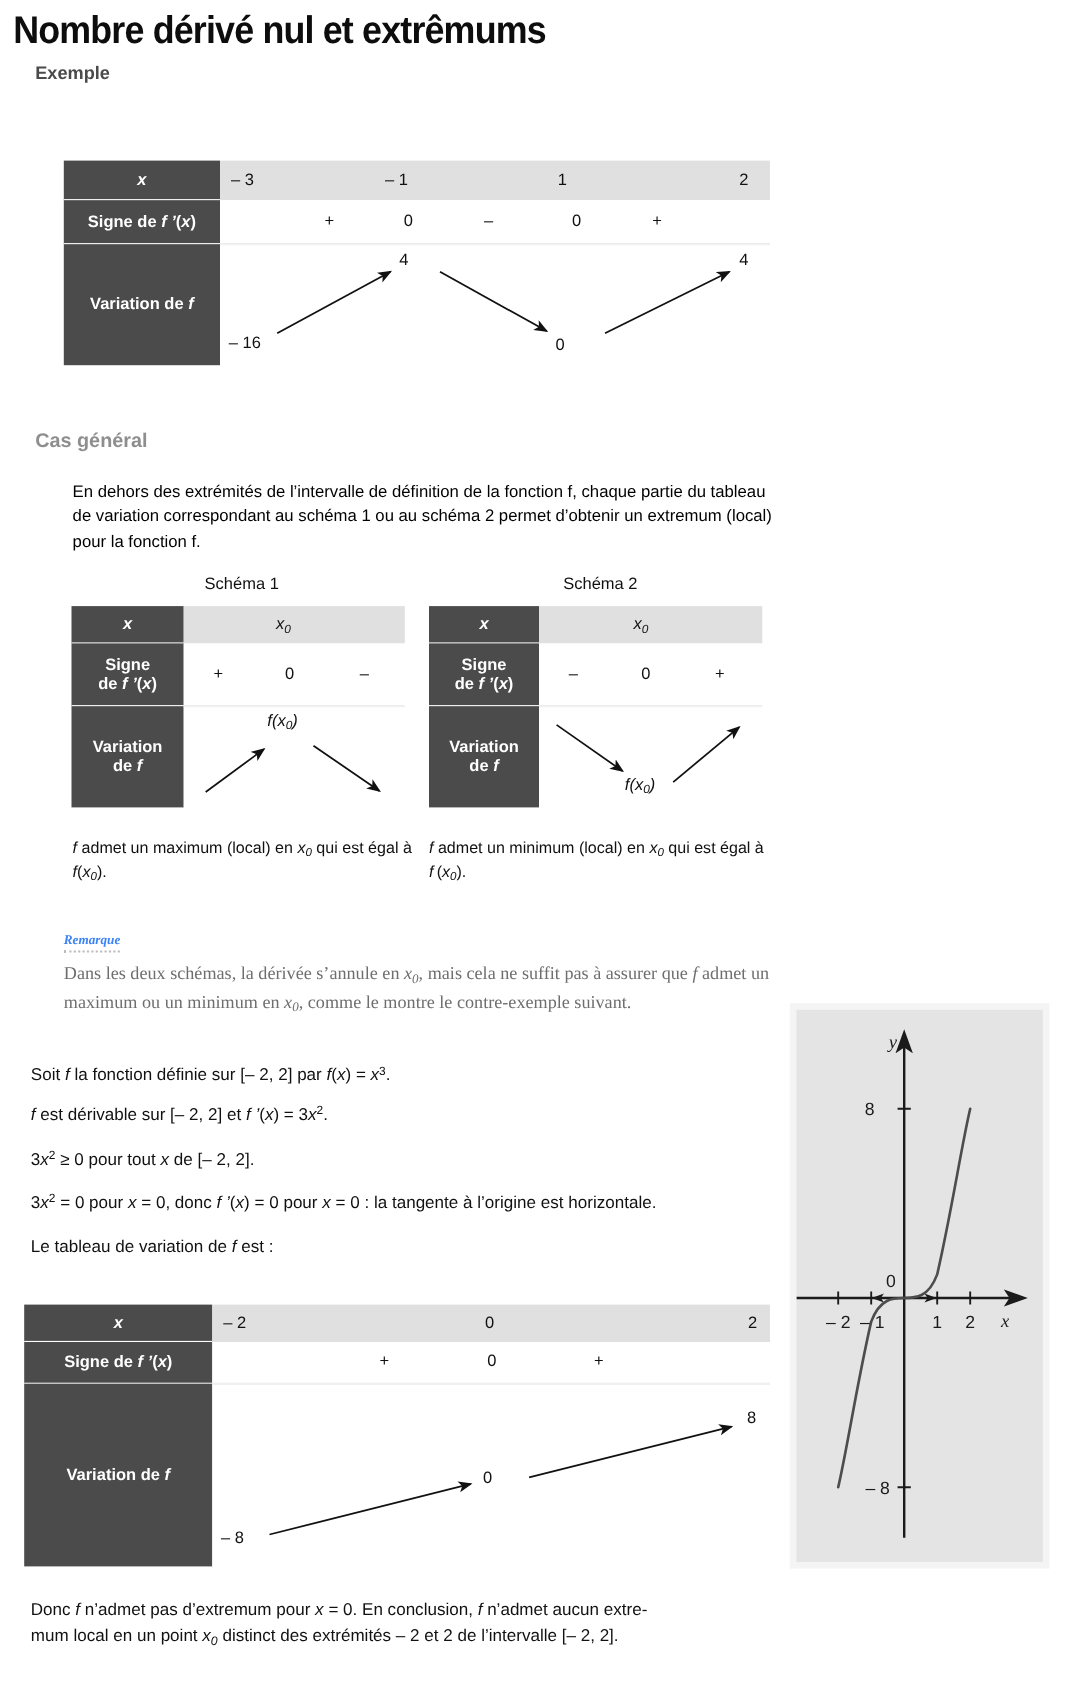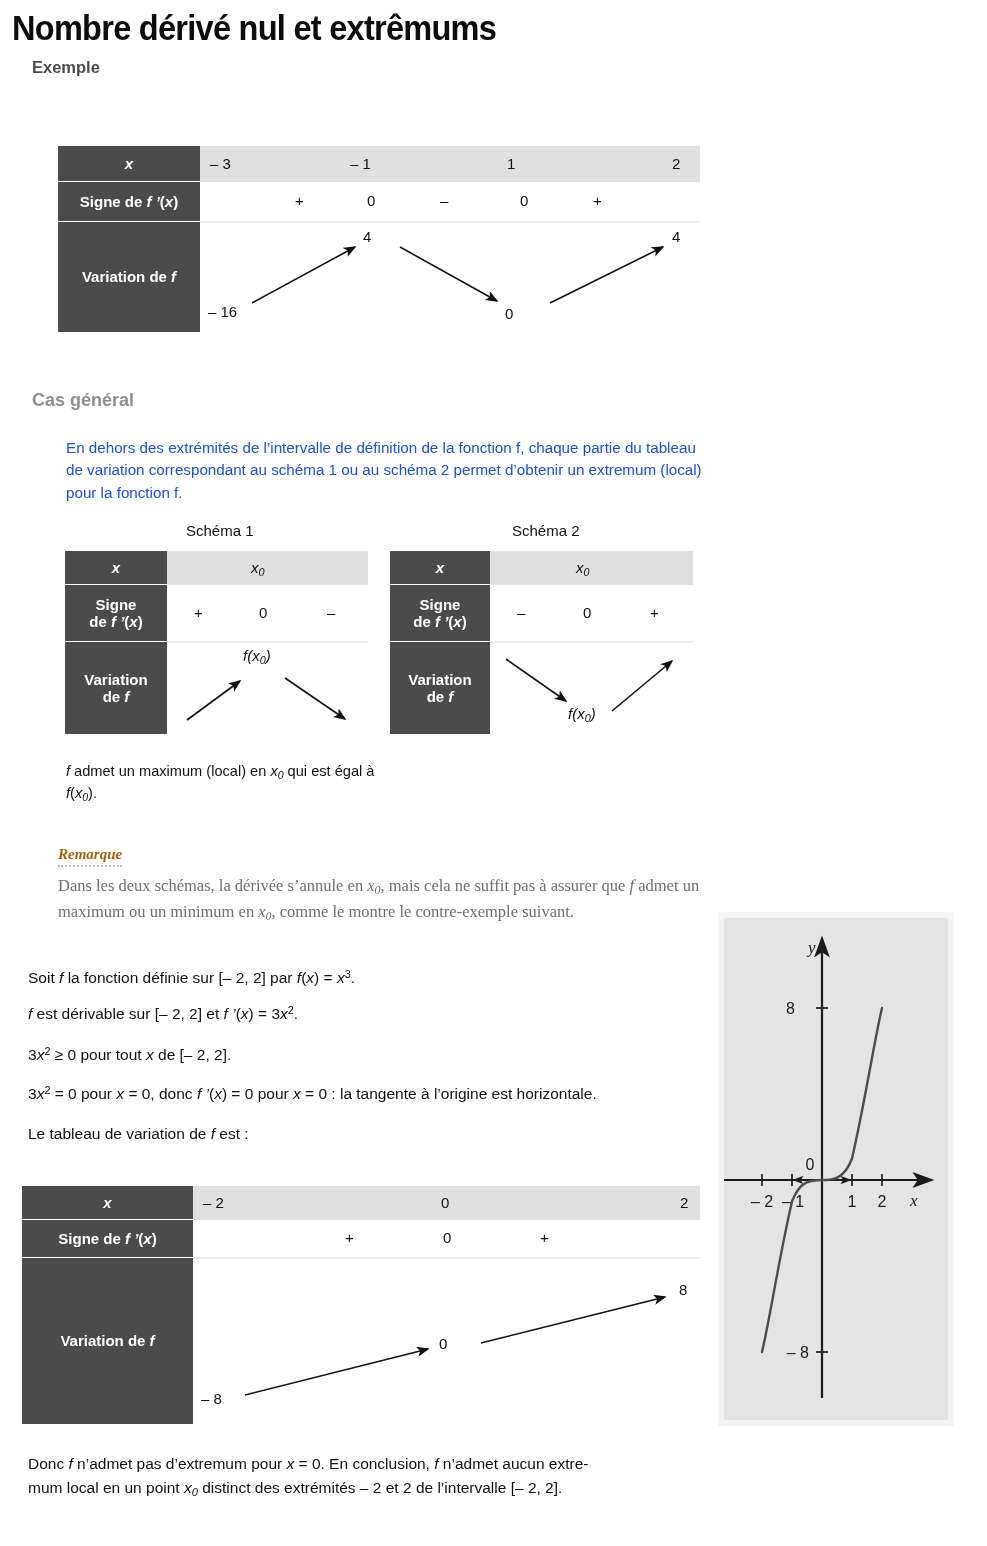--- a/index.html
+++ b/index.html
@@ -55,35 +55,35 @@
 
   svg.arrows { position: absolute; left:0; top:0; overflow: visible; }
 
   
   .sec-cas {
     position: absolute; left: 32px; top: 390px;
     font-size: 18px; font-weight: bold; color: #8e8e8e; text-align: right;
   }
   .para-cas {
     position: absolute; left: 66px; top: 437px; width: 640px;
-    font-size: 15.2px; line-height: 1.47; color: #1d4ed8;
+    font-size: 15.2px; line-height: 1.47; color: #000000;
   }
   .schema-title {
     position: absolute; font-size: 15px; color: #111;
   }
   .schema-cap {
     position: absolute; font-size: 14.6px; line-height: 1.42; color:#111;
     width: 310px;
   }
 
   
   .remarque-box { position: absolute; left: 58px; top: 845px; width: 650px; }
   .remarque-t {
     font-family: "Liberation Serif", serif;
-    font-style: italic; font-weight: bold; font-size: 15px; color: #a16207;
+    font-style: italic; font-weight: bold; font-size: 12px; color: #3b82f6;
     border-bottom: 2.5px dotted #bdbdbd; display: inline-block; padding-bottom: 2px;
   }
   .remarque-p {
     font-family: "Liberation Serif", serif;
     font-size: 16.5px; line-height: 1.52; color: #6e6e6e; margin-top: 6px;
   }
 
   
   .stmt { position: absolute; left: 28px; font-size: 15.5px; color:#111; white-space: nowrap; }
 
@@ -232,20 +232,23 @@
           <line x1="16" y1="16" x2="76" y2="58" stroke="#111" stroke-width="1.6" marker-end="url(#ah3)"></line>
           <line x1="122" y1="68" x2="182" y2="18" stroke="#111" stroke-width="1.6" marker-end="url(#ah3)"></line>
         </svg>
       </div>
     </div>
   </div>
 
   <div class="schema-cap" style="left:66px; top:761px;">
     <span class="ital">f</span> admet un maximum (local) en <span class="ital">x<span class="sub">0</span></span> qui est égal à <span class="ital">f</span>(<span class="ital">x<span class="sub">0</span></span>).
   </div>
+  <div class="schema-cap" style="left:390px; top:761px;">
+    <span class="ital">f</span> admet un minimum (local) en <span class="ital">x<span class="sub">0</span></span> qui est égal à <span class="ital">f</span> (<span class="ital">x<span class="sub">0</span></span>).
+  </div>
 
   <div class="remarque-box">
     <div class="remarque-t">Remarque</div>
     <div class="remarque-p">
       Dans les deux schémas, la dérivée s’annule en <span class="ital">x<span class="sub">0</span></span>, mais cela ne suffit pas à
       assurer que <span class="ital">f</span> admet un maximum ou un minimum en <span class="ital">x<span class="sub">0</span></span>, comme le montre le
       contre-exemple suivant.
     </div>
   </div>
 

